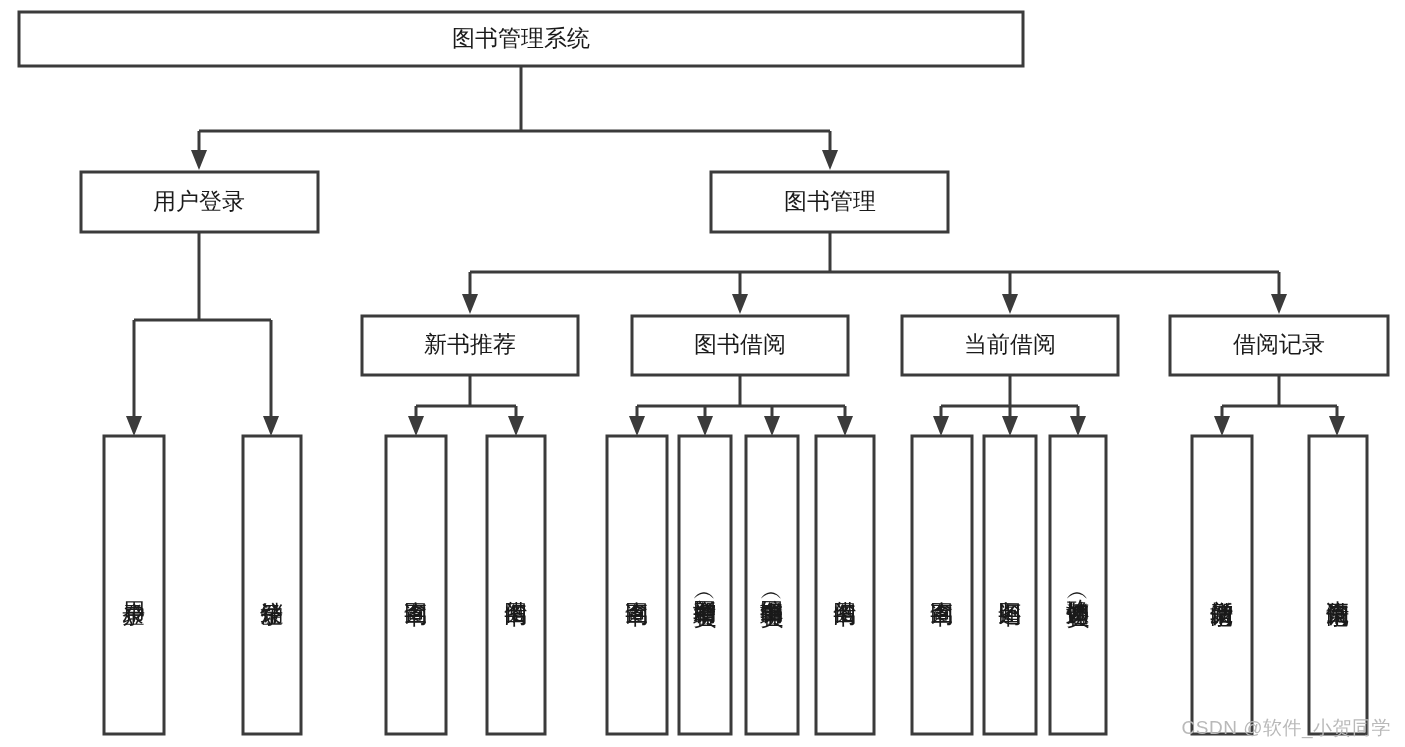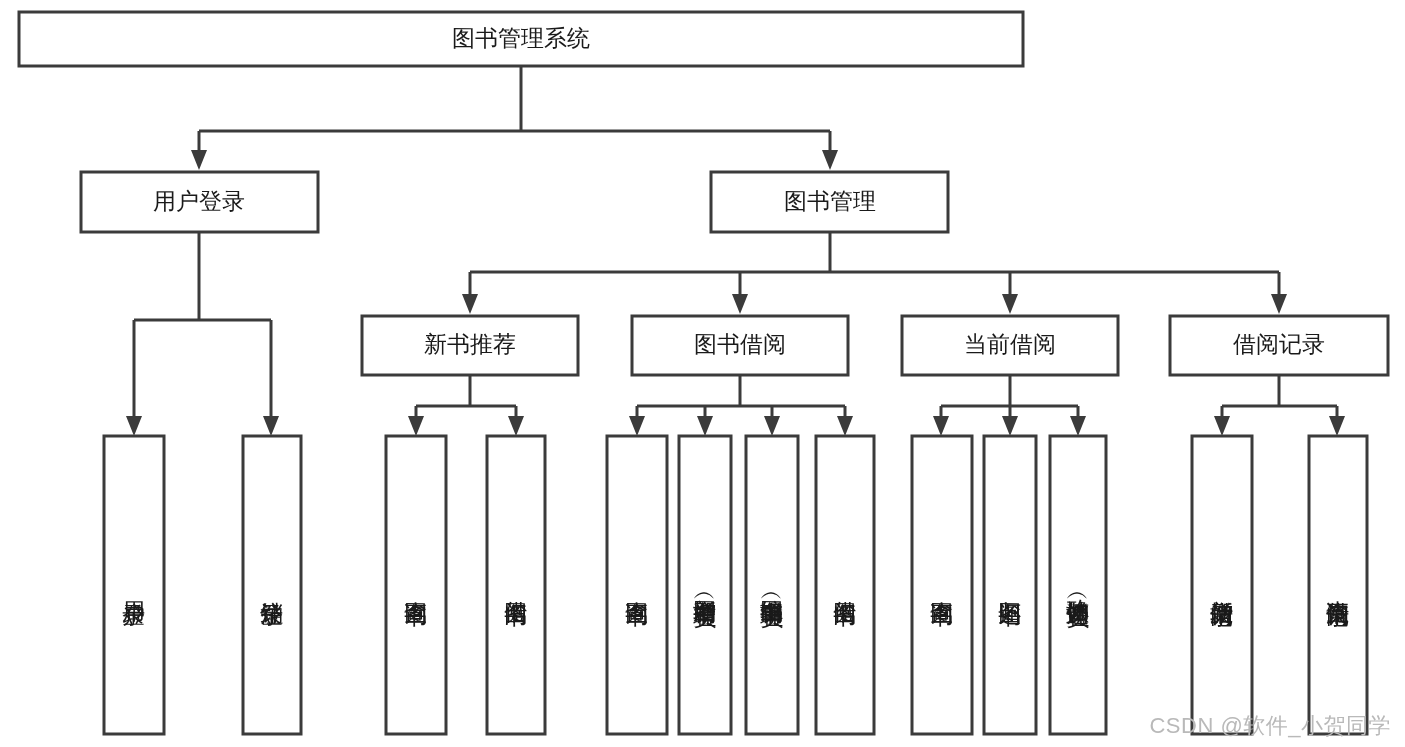--- a/index.html
+++ b/index.html
@@ -47,21 +47,21 @@
   }
   .arrow-head {
     fill: #3b3b3b;
     stroke: none;
   }
   .watermark {
     position: absolute;
     right: 14px;
     bottom: 6px;
     font-family: "Liberation Sans", "DejaVu Sans", sans-serif;
-    font-size: 22px;
+    font-size: 19px;
     color: #b9b9b9;
     letter-spacing: 0.5px;
     user-select: none;
     pointer-events: none;
     white-space: nowrap;
   }
   
   .vlabel-wrap {
     width: 100%;
     height: 100%;

